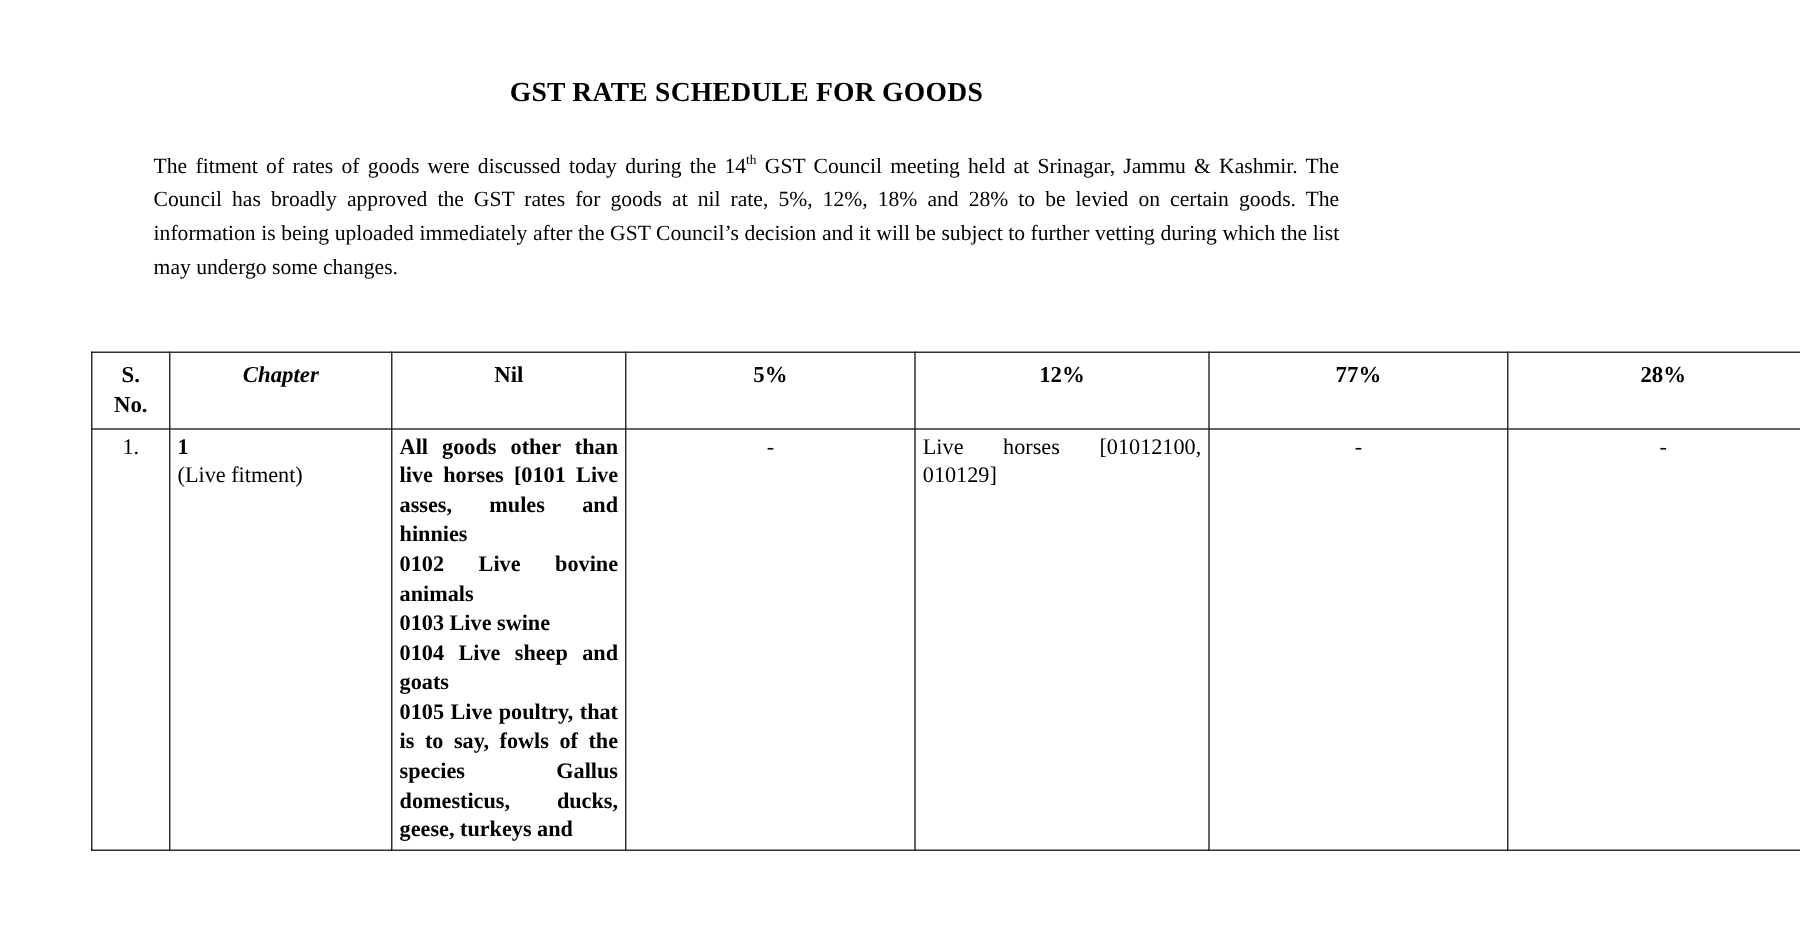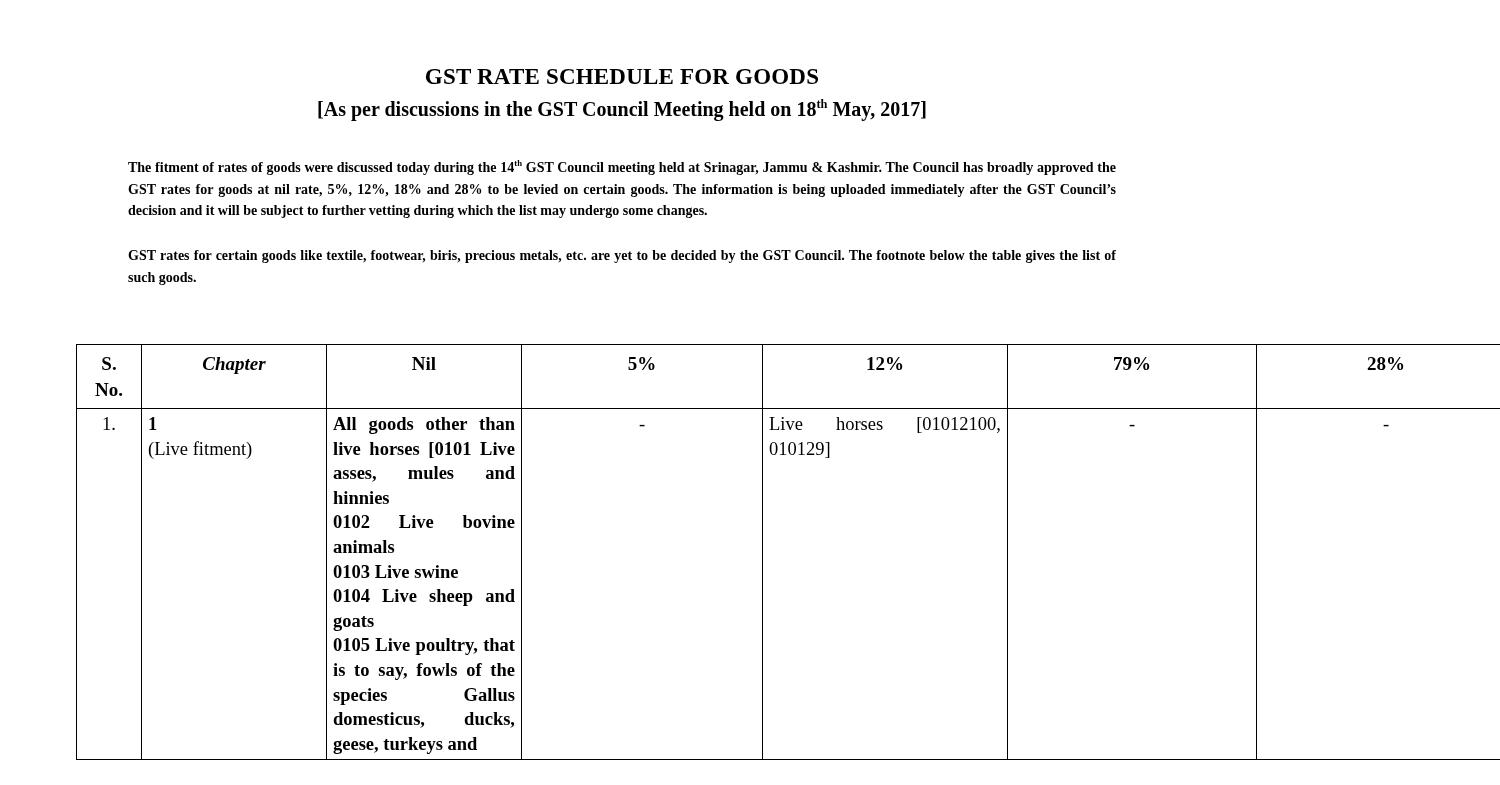--- a/index.html
+++ b/index.html
@@ -37,26 +37,25 @@
     margin: 0;
     padding-top: 6px;
     line-height: 1.28;
   }
   .doc-subtitle sup, .para sup {
     font-size: 0.62em;
     vertical-align: super;
     line-height: 0;
   }
   .para {
-    font-size: 14px;
+    font-size: 18px;
     text-align: justify;
     line-height: 1.55;
     margin: 0;
     padding: 0 52px 0 52px;
-    font-weight: bold;
   }
   .para.first { padding-top: 34px; }
   .para.second { padding-top: 23px; }
 
   table.rate-table {
     margin-top: 56px;
     border-collapse: collapse;
     width: 1348px;
     margin-left: 0px;
     table-layout: fixed;
@@ -113,38 +112,36 @@
   }
   .cell-block { display: block; }
 </style>
 </head>
 <body>
 
 <div class="page">
 
   <h1 class="doc-title">GST RATE SCHEDULE FOR GOODS</h1>
 
-  <h2 class="doc-subtitle"><span>[As per discussions in the GST Council Meeting held on 18</span><sup>th</sup><span> May, 2017]</span></h2>
 
   <p class="para first"><span>The fitment of rates of goods were discussed today during the 14</span><sup>th</sup><span> GST Council meeting held at Srinagar, Jammu &amp; Kashmir. The Council has broadly approved the GST rates for goods at nil rate, 5%, 12%, 18% and 28% to be levied on certain goods. The information is being uploaded immediately after the GST Council’s decision and it will be subject to further vetting during which the list may undergo some changes.</span></p>
 
-  <p class="para second">GST rates for certain goods like textile, footwear, biris, precious metals, etc. are yet to be decided by the GST Council. The footnote below the table gives the list of such goods.</p>
 
   <table class="rate-table">
     <thead>
       <tr>
         <th class="col-sno">
           <div class="cell-block">S.</div>
           <div class="cell-block">No.</div>
         </th>
         <th class="col-chap">Chapter</th>
         <th class="col-nil">Nil</th>
         <th class="col-5">5%</th>
         <th class="col-12">12%</th>
-        <th class="col-18">79%</th>
+        <th class="col-18">77%</th>
         <th class="col-28">28%</th>
       </tr>
     </thead>
     <tbody>
       <tr>
         <td class="c-sno">1.</td>
         <td class="c-chap">
           <div class="chap-num cell-block">1</div>
           <div class="cell-block">(Live fitment)</div>
         </td>

